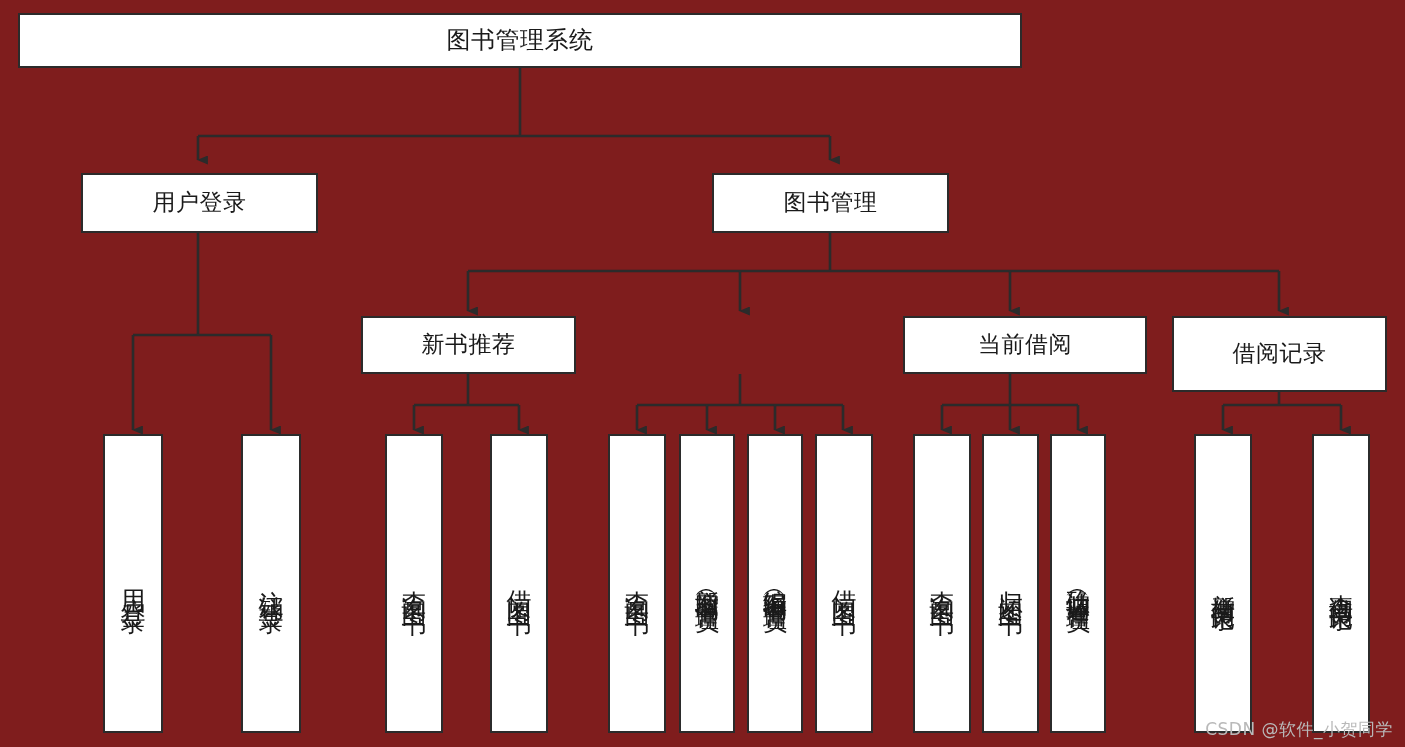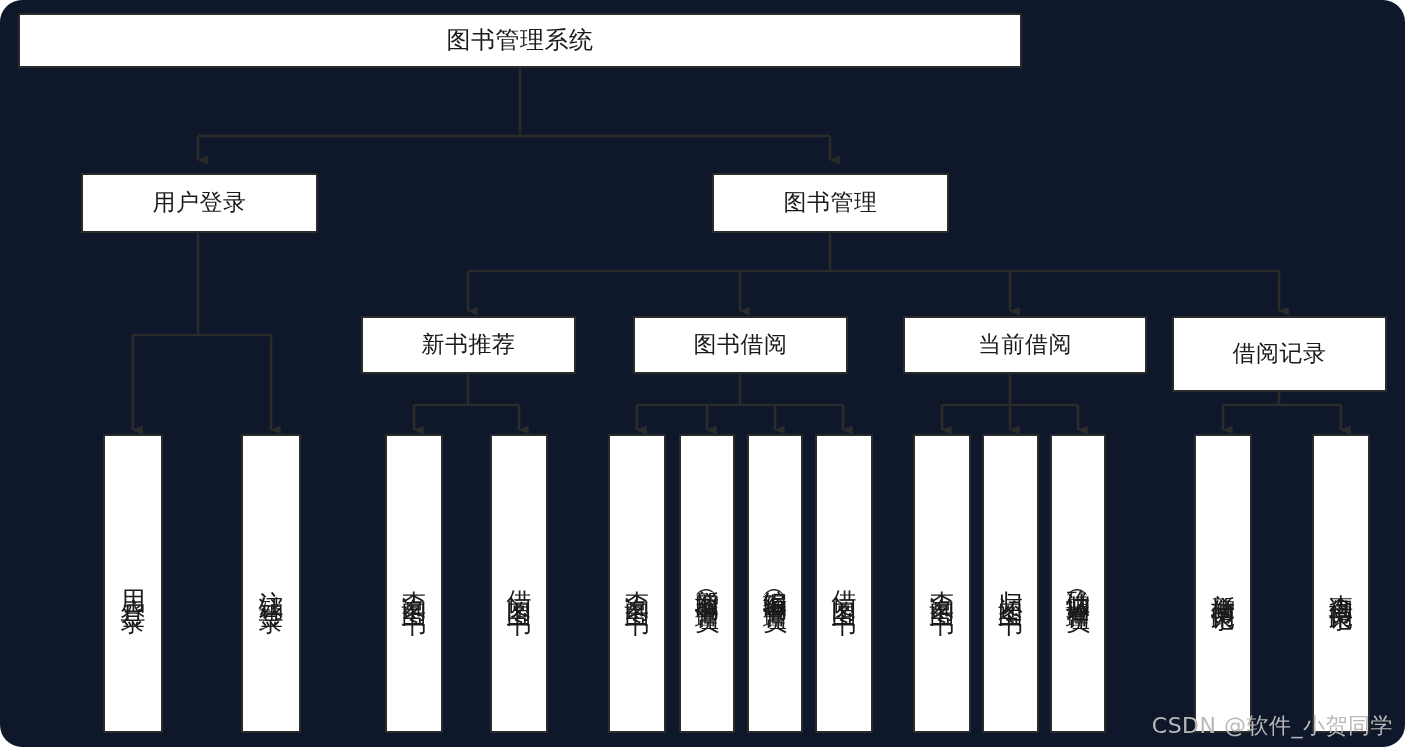--- a/index.html
+++ b/index.html
@@ -8,23 +8,22 @@
     padding: 0;
     background: #ffffff;
   }
   body {
     font-family: "DejaVu Sans", "Liberation Sans", sans-serif;
   }
   #canvas {
     position: relative;
     width: 1405px;
     height: 747px;
-    background: #0f172a;
+    background: #7f1d1d;
     overflow: hidden;
-    border-radius: 22px;
   }
   #edges {
     position: absolute;
     left: 0;
     top: 0;
     width: 1405px;
     height: 747px;
     pointer-events: none;
   }
   .node {
@@ -62,21 +61,21 @@
     max-height: 100%;
   }
   .node.vert.tight .label {
     letter-spacing: 3px;
     font-size: 24px;
   }
   .watermark {
     position: absolute;
     right: 12px;
     bottom: 6px;
-    font-size: 22px;
+    font-size: 17px;
     color: #b9b9b9;
     letter-spacing: 0.5px;
     z-index: 5;
     white-space: nowrap;
   }
 </style>
 </head>
 <body>
 
 <div id="canvas">
@@ -140,23 +139,20 @@
   </div>
 
   <div class="node horiz" style="left:361px; top:316px; width:215px; height:58px;">
     <span class="label">新书推荐</span>
   </div>
 
   <div class="node horiz" style="left:712px; top:173px; width:237px; height:60px;">
     <span class="label">图书管理</span>
   </div>
 
-  <div class="node horiz" style="left:633px; top:316px; width:215px; height:58px;">
-    <span class="label">图书借阅</span>
-  </div>
 
   <div class="node horiz" style="left:903px; top:316px; width:244px; height:58px;">
     <span class="label">当前借阅</span>
   </div>
 
   <div class="node horiz" style="left:1172px; top:316px; width:215px; height:76px;">
     <span class="label">借阅记录</span>
   </div>
 
   <div class="node vert" style="left:103px; top:434px; width:60px; height:299px;">

